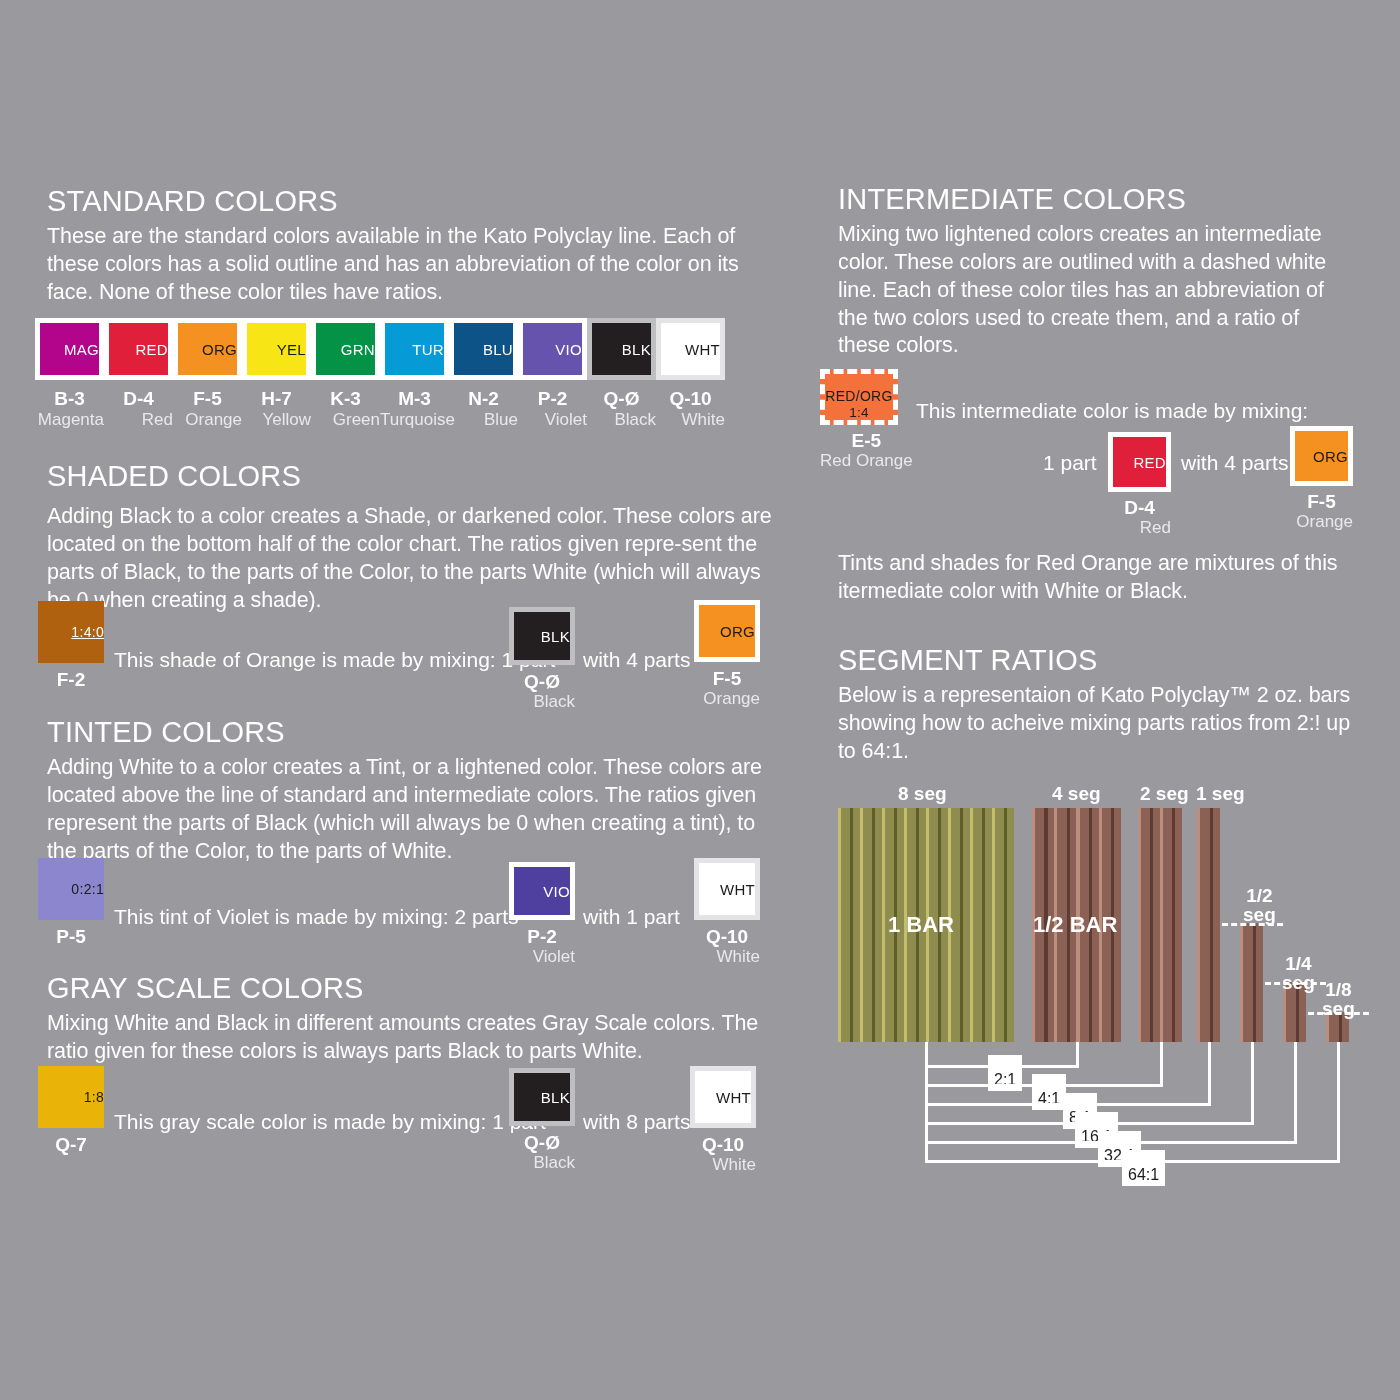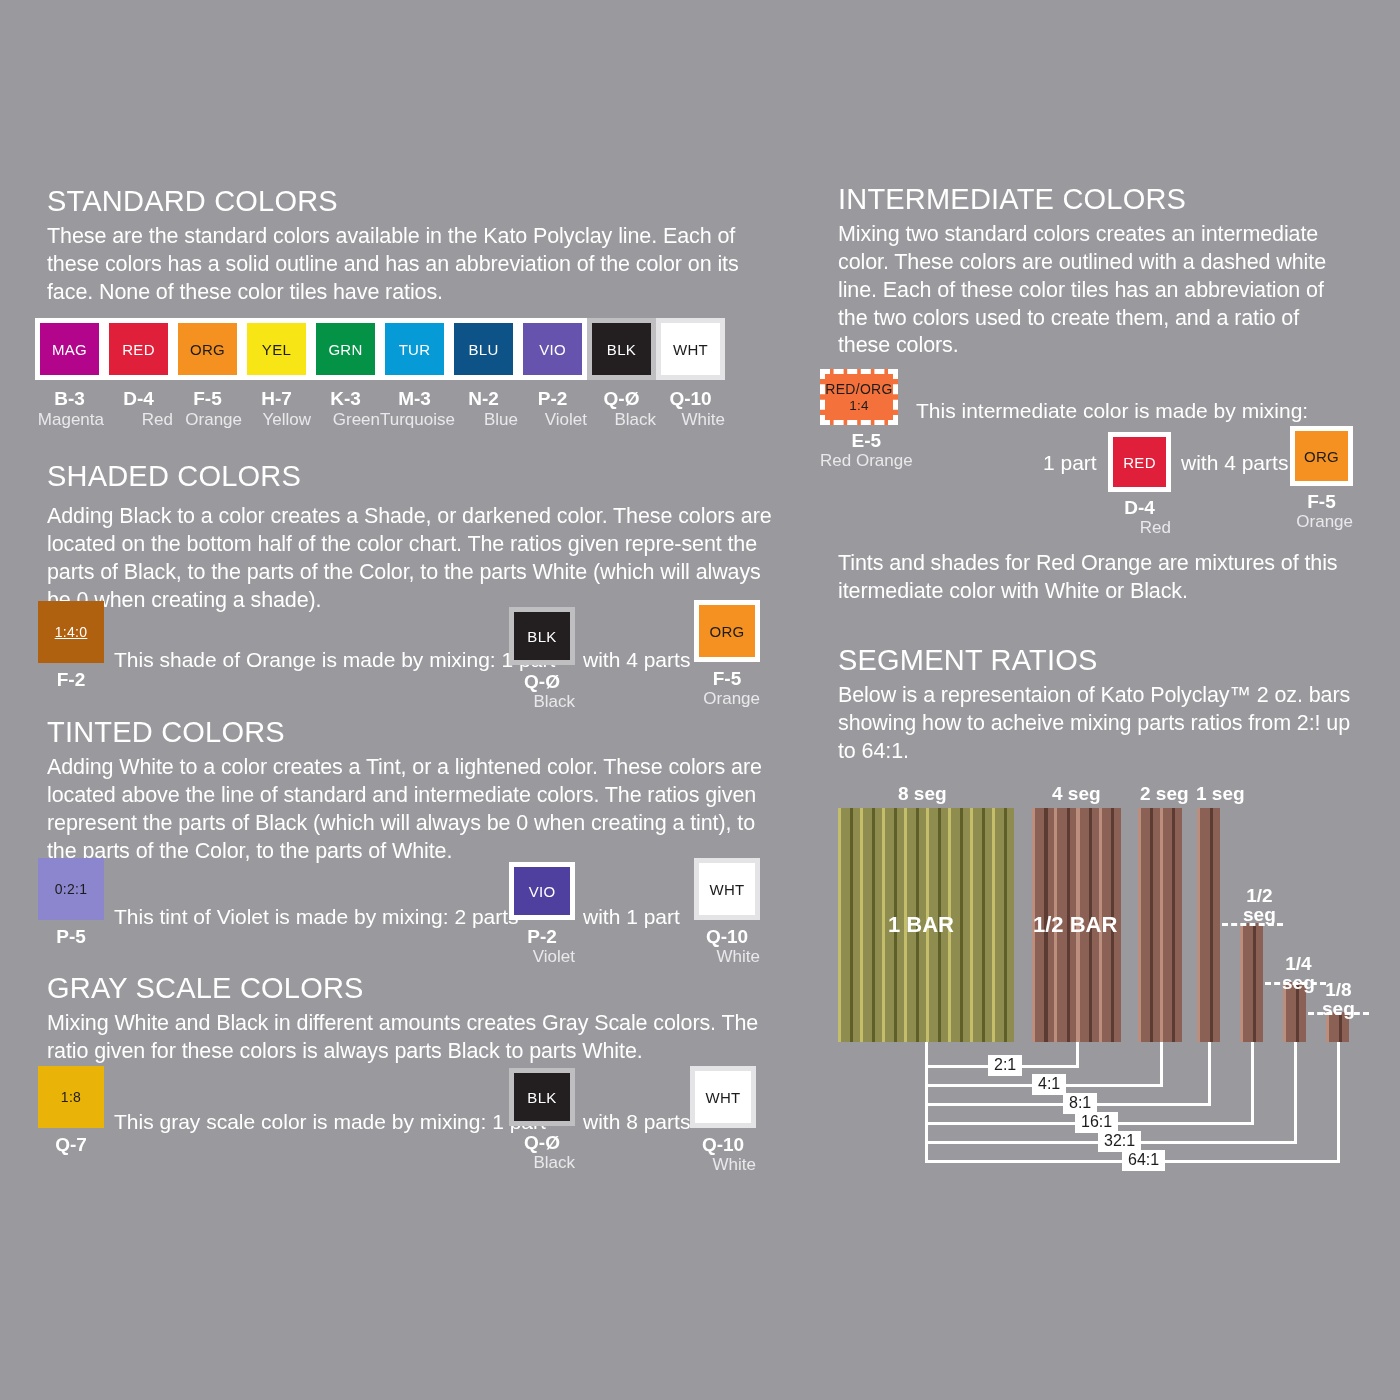--- a/index.html
+++ b/index.html
@@ -22,21 +22,21 @@
   .sec-body {
     color: #ffffff;
     font-size: 21.5px;
     line-height: 1.29;
     letter-spacing: -.1px;
   }
 
   
   .tile {
     position: relative;
-    display: flex; align-items: center; justify-content: center;
+    display: flex; align-items: center; justify-content: flex-end;
     color: #fff;
     font-size: 15px;
     letter-spacing: .3px;
   }
   .tile.solid { border: 5px solid #fff; }
   .tile.dashed-edge {
     border: 5px dashed #fff;
   }
 
   .code { color:#fff; font-weight:bold; font-size:19px; text-align:center; line-height:1.12; }
@@ -64,21 +64,21 @@
   }
   .barcap {
     position:absolute; color:#fff; font-weight:bold; font-size:22px;
     white-space:nowrap;
   }
   .dashline {
     position:absolute; height:0; border-top:3px dashed #ffffff;
   }
   .ratio-chip {
     position:absolute; background:#fff; color:#1c1c1c;
-    font-size:16px; padding:1px 6px 2px 6px; white-space:nowrap;
+    font-size:16px; padding:16px 6px 2px 6px; white-space:nowrap;
     line-height:1.15;
   }
   .wline { position:absolute; background:#ffffff; }
 </style>
 </head>
 <body>
 
 <div id="page">
 
   <div style="position:absolute;left:47px;top:186px;width:730px;">
@@ -235,21 +235,21 @@
   <div class="ex-tile" style="left:690px;top:1066px;">
     <div class="tile solid" id="gs-b" style="width: 66px; height: 62px; background: rgb(255, 255, 255); color: rgb(28, 28, 28); border-color: rgb(228, 228, 230);">
       <span>WHT</span>
     </div>
     <div class="code" style="margin-top:6px;">Q-10</div>
     <div class="cname">White</div>
   </div>
 
   <div style="position:absolute;left:838px;top:184px;width:530px;">
     <div class="sec-title">INTERMEDIATE COLORS</div>
-    <div class="sec-body" style="margin-top:7px;width:518px;">Mixing two standard colors creates an intermediate color. These colors are outlined with a dashed white line. Each of these color tiles has an abbreviation of the two colors used to create them, and a ratio of these colors.</div>
+    <div class="sec-body" style="margin-top:7px;width:518px;">Mixing two lightened colors creates an intermediate color. These colors are outlined with a dashed white line. Each of these color tiles has an abbreviation of the two colors used to create them, and a ratio of these colors.</div>
   </div>
   <div class="ex-tile" style="left:820px;top:369px;">
     <div class="tile dashed-edge" id="im-res" style="width: 78px; height: 56px; flex-direction: column; gap: 1px; background: rgb(244, 113, 59); color: rgb(28, 28, 28); border-color: rgb(255, 255, 255);">
       <span style="font-size:14px;">RED/ORG</span>
       <span style="font-size:13.5px;">1:4</span>
     </div>
     <div class="code" style="margin-top:5px;">E-5</div>
     <div class="cname">Red Orange</div>
   </div>
   <div class="ex-note" style="left:916px;top:399px;">This intermediate color is made by mixing:</div>

